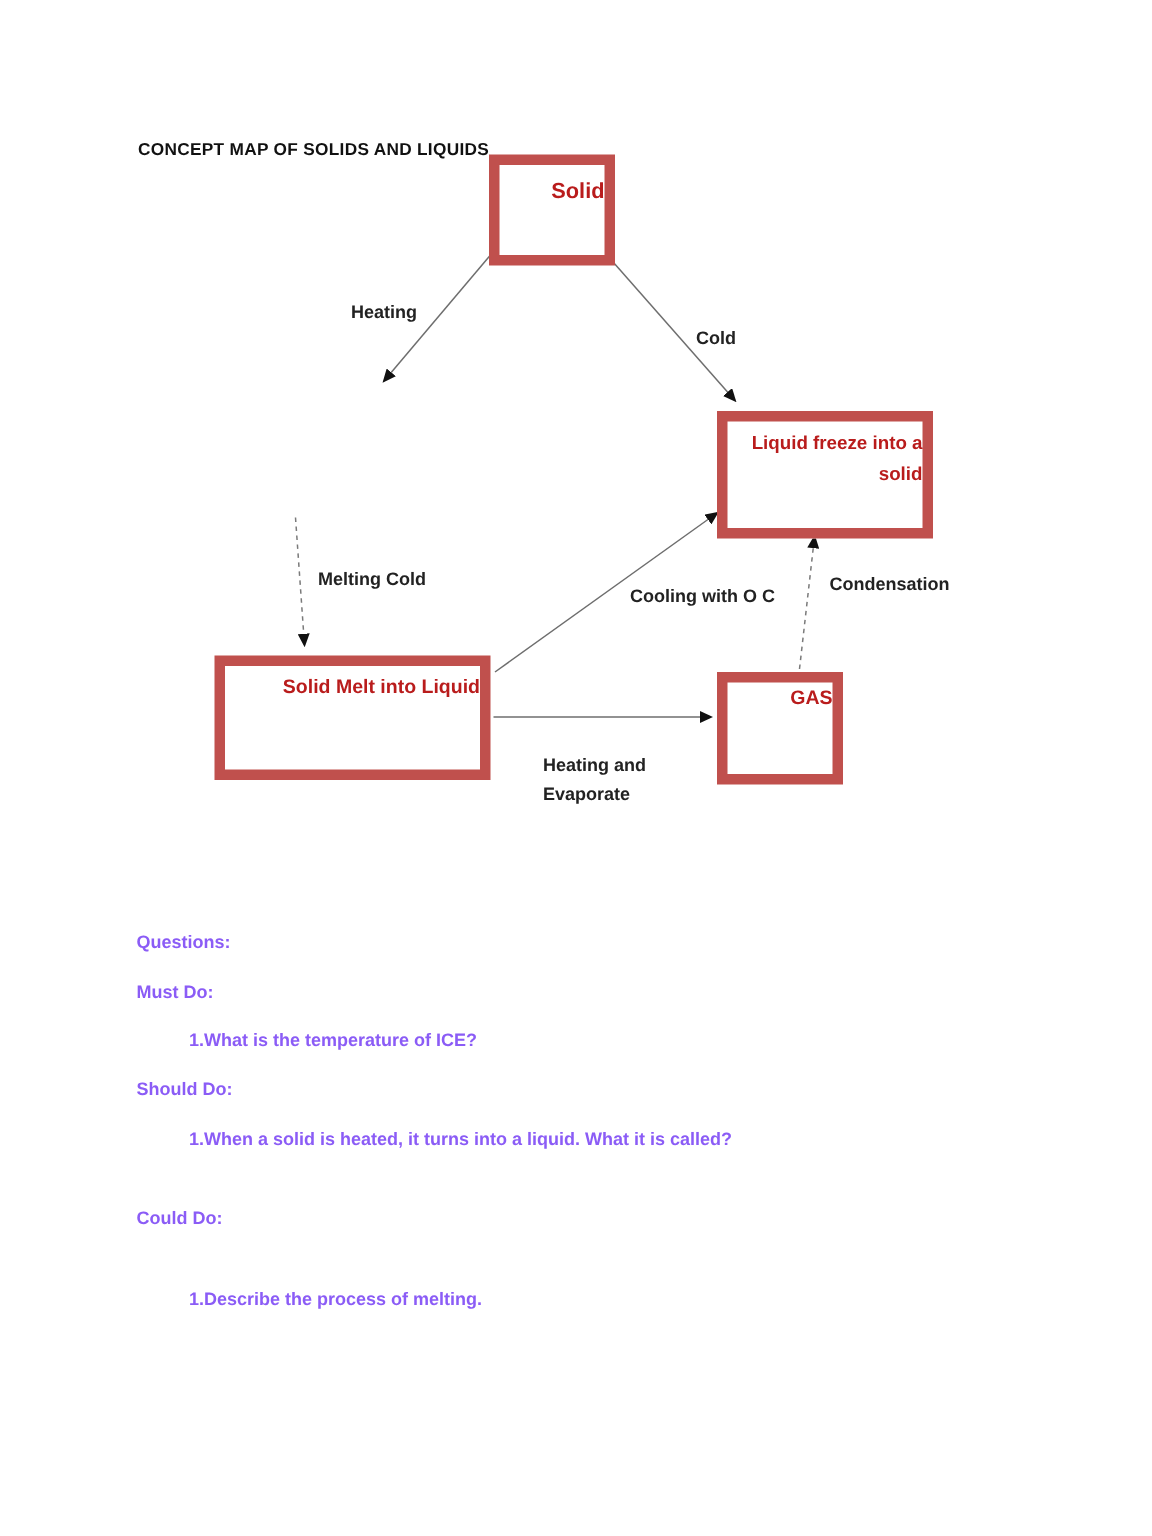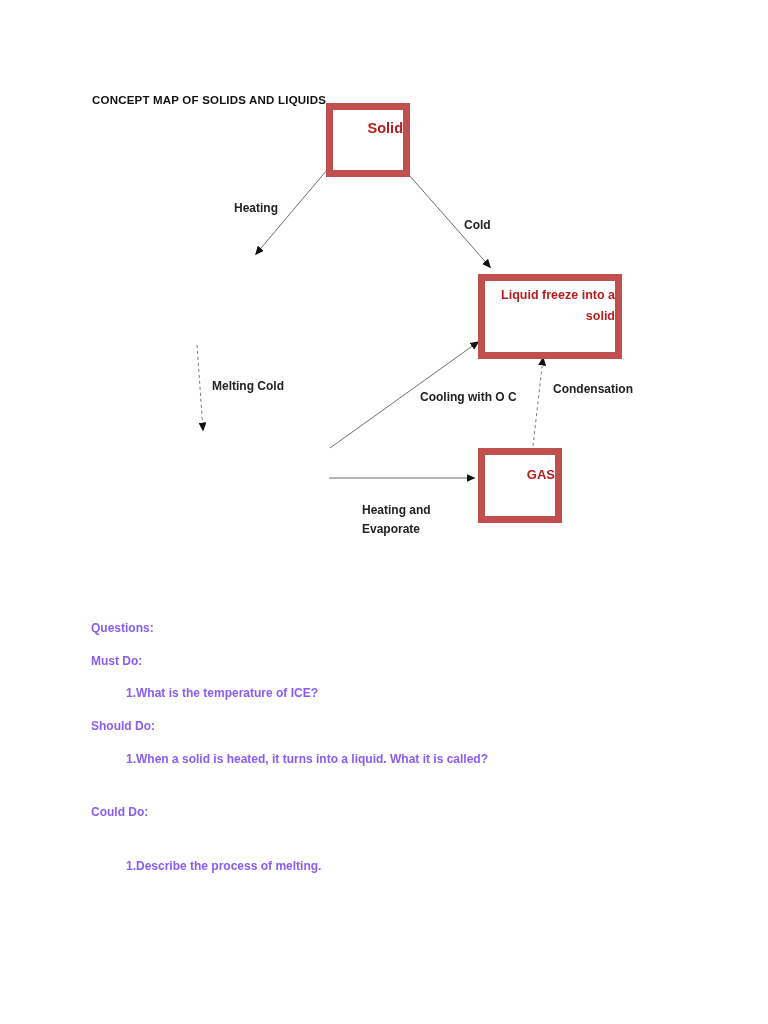--- a/index.html
+++ b/index.html
@@ -30,21 +30,21 @@
     background: #ffffff;
     box-sizing: border-box;
     text-align: right;
     font-weight: 600;
     color: #b91c1c;
   }
   .node-solid   { left: 326px; top: 103px; width: 84px;  height: 74px; font-size: 14.5px; padding-top: 9px;  line-height: 18px; }
   .node-diff    { left: 108px; top: 267px; width: 245px; height: 74px; font-size: 12.5px; padding-top: 6px;  line-height: 21px; }
   .node-liquid  { left: 478px; top: 274px; width: 144px; height: 85px; font-size: 12.5px; padding-top: 4px;  line-height: 21px; }
   .node-melt    { left: 143px; top: 437px; width: 184px; height: 83px; font-size: 13px;   padding-top: 4px;  line-height: 20px; }
-  .node-gas     { left: 478px; top: 448px; width: 84px;  height: 75px; font-size: 13px;   padding-top: 10px;  line-height: 20px; }
+  .node-gas     { left: 478px; top: 448px; width: 84px;  height: 75px; font-size: 13px;   padding-top: 0;  line-height: 20px; }
   .edge-label {
     position: absolute;
     font-size: 12px;
     font-weight: 700;
     color: #222;
     white-space: nowrap;
     line-height: 14px;
   }
   .lbl-heating       { left: 234px; top: 201px; }
   .lbl-cold          { left: 464px; top: 201px; margin-top: 17px; }
@@ -81,20 +81,21 @@
       <line x1="327" y1="170" x2="256" y2="254" stroke="#6e6e6e" stroke-width="1" marker-end="url(#ah)"></line>
       <line x1="409" y1="175" x2="490" y2="267" stroke="#6e6e6e" stroke-width="1" marker-end="url(#ah)"></line>
       <line x1="197" y1="345" x2="203" y2="430" stroke="#7a7a7a" stroke-width="1" stroke-dasharray="3 3" marker-end="url(#ah)"></line>
       <line x1="330" y1="448" x2="478" y2="342" stroke="#6e6e6e" stroke-width="1" marker-end="url(#ah)"></line>
       <line x1="533" y1="446" x2="543" y2="358" stroke="#7a7a7a" stroke-width="1" stroke-dasharray="3 3" marker-end="url(#ah)"></line>
       <line x1="329" y1="478" x2="474" y2="478" stroke="#6e6e6e" stroke-width="1" marker-end="url(#ah)"></line>
     </svg>
 
     <div class="node node-solid">Solid</div>
     <div class="node node-liquid">Liquid freeze into a solid</div>
+    <div class="node node-melt">Solid Melt into Liquid</div>
     <div class="node node-gas">GAS</div>
 
     <div class="edge-label lbl-heating">Heating</div>
     <div class="edge-label lbl-cold">Cold</div>
     <div class="edge-label lbl-melting">Melting Cold</div>
     <div class="edge-label lbl-cooling">Cooling with O C</div>
     <div class="edge-label lbl-condensation">Condensation</div>
     <div class="edge-label lbl-evaporate">Heating and Evaporate</div>
   </div>
 

